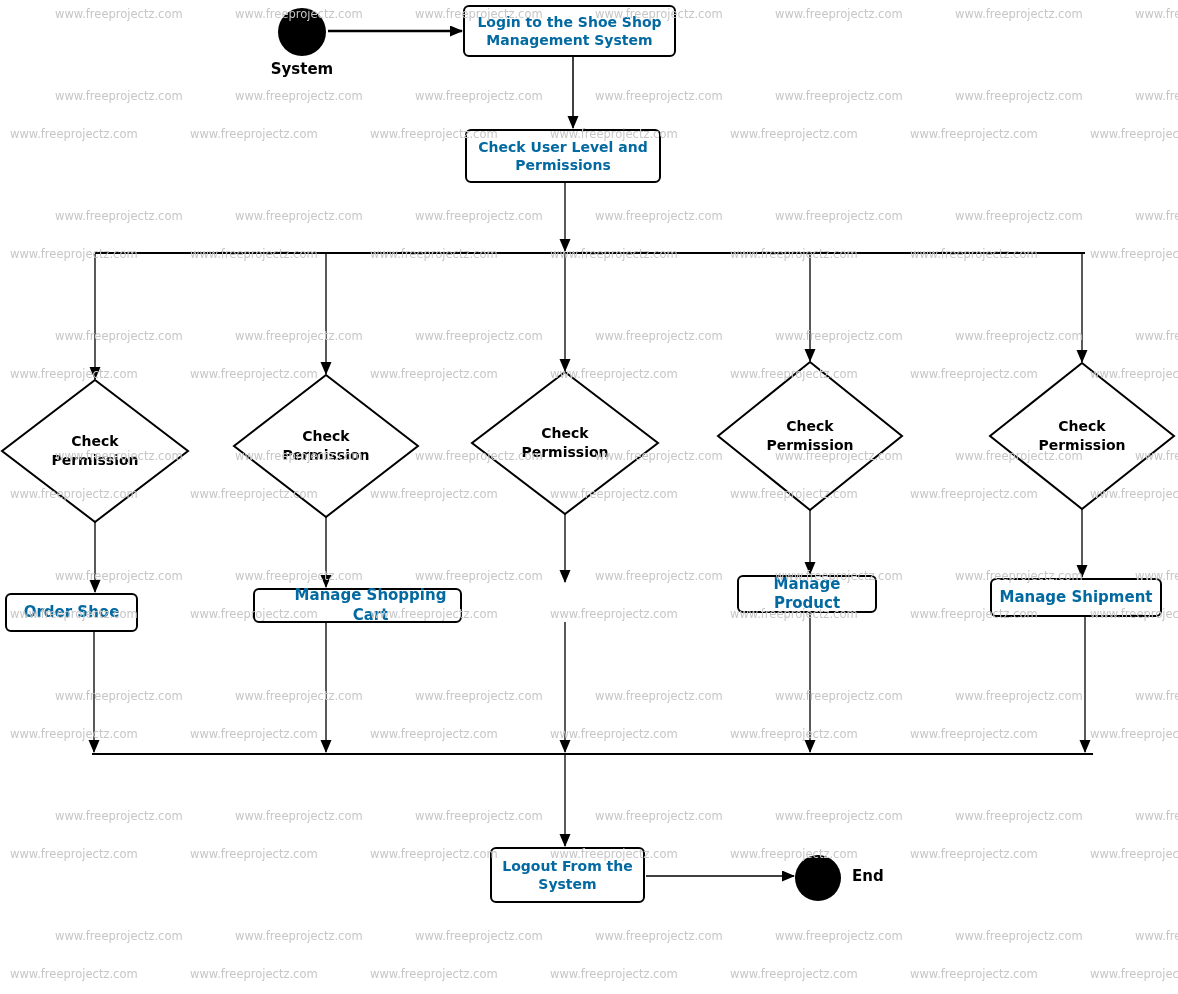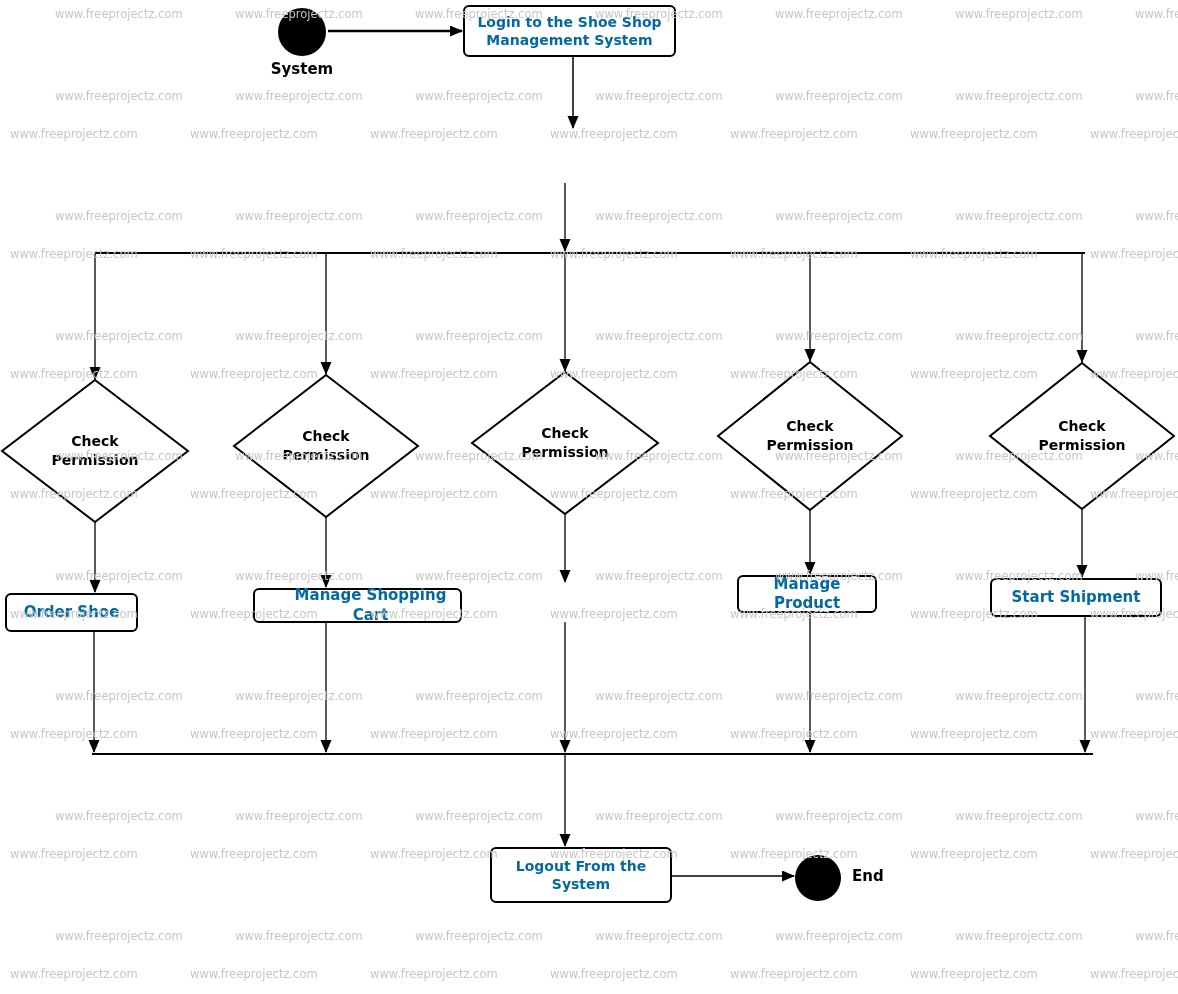--- a/index.html
+++ b/index.html
@@ -94,20 +94,24 @@
   </svg>
 
   <div class="circle" style="left:278px;top:8px;width:48px;height:48px;"></div>
   <div class="freelabel" style="left:252px;top:60px;width:100px;text-align:center;">System</div>
 
   <div class="node twoline" style="left:463px;top:5px;width:213px;height:52px;">
     <span class="lbl">Login to the Shoe Shop
 Management System</span>
   </div>
 
+  <div class="node twoline" style="left:465px;top:129px;width:196px;height:54px;">
+    <span class="lbl">Check User Level and
+Permissions</span>
+  </div>
 
   <div class="dlabel" style="left:35px;top:432px;">Check
 Permission</div>
   <div class="dlabel" style="left:266px;top:427px;">Check
 Permission</div>
   <div class="dlabel" style="left:505px;top:424px;">Check
 Permission</div>
   <div class="dlabel" style="left:750px;top:417px;">Check
 Permission</div>
   <div class="dlabel" style="left:1022px;top:417px;">Check
@@ -116,24 +120,24 @@
   <div class="node action" style="left:5px;top:593px;width:133px;height:39px;">
     <span class="lbl">Order Shoe</span>
   </div>
   <div class="node action" style="left:253px;top:588px;width:209px;height:35px;padding-left:26px;">
     <span class="lbl">Manage Shopping Cart</span>
   </div>
   <div class="node action" style="left:737px;top:575px;width:140px;height:38px;">
     <span class="lbl">Manage Product</span>
   </div>
   <div class="node action" style="left:990px;top:578px;width:172px;height:39px;">
-    <span class="lbl">Start Shipment</span>
-  </div>
-
-  <div class="node twoline" style="left:490px;top:847px;width:182px;height:56px;">
+    <span class="lbl">Manage Shipment</span>
+  </div>
+
+  <div class="node twoline" style="left:490px;top:847px;width:155px;height:56px;">
     <span class="lbl">Logout From the
 System</span>
   </div>
 
   <div class="circle" style="left:795px;top:855px;width:46px;height:46px;"></div>
   <div class="freelabel" style="left:852px;top:867px;">End</div>
 
 
   <div id="watermark-layer">
       <span class="wm" style="left: 55px; top: 7px; color: rgb(198, 198, 198);">www.freeprojectz.com</span>

